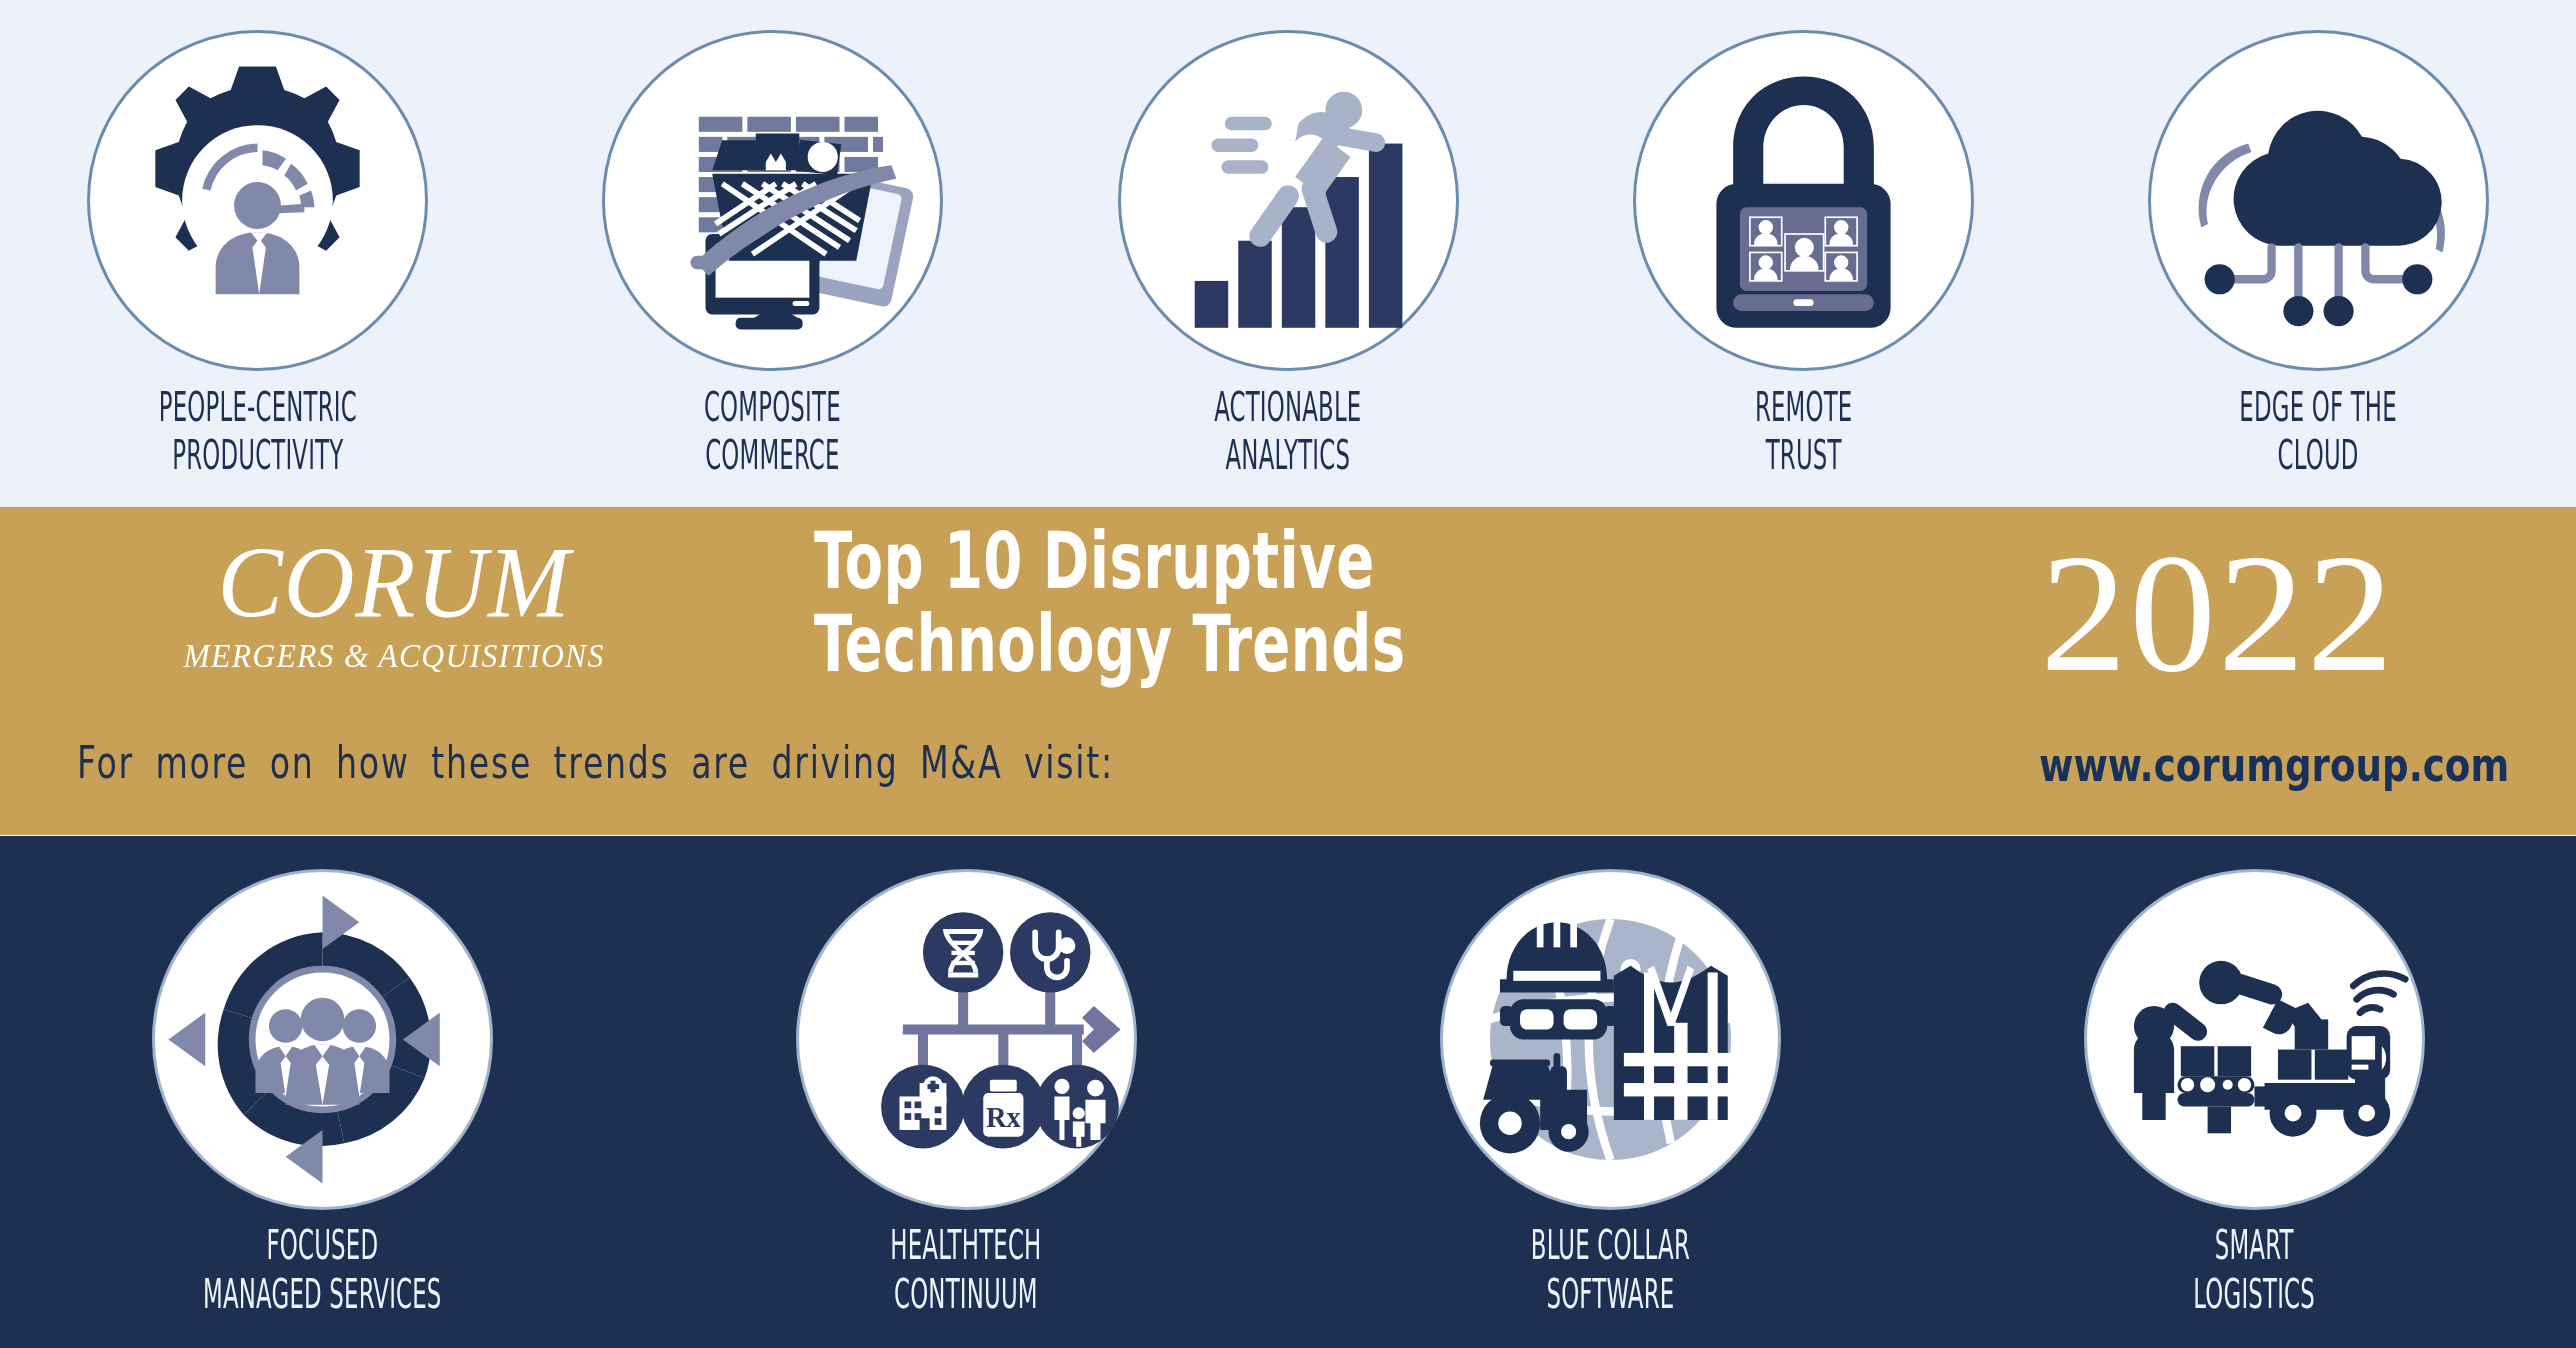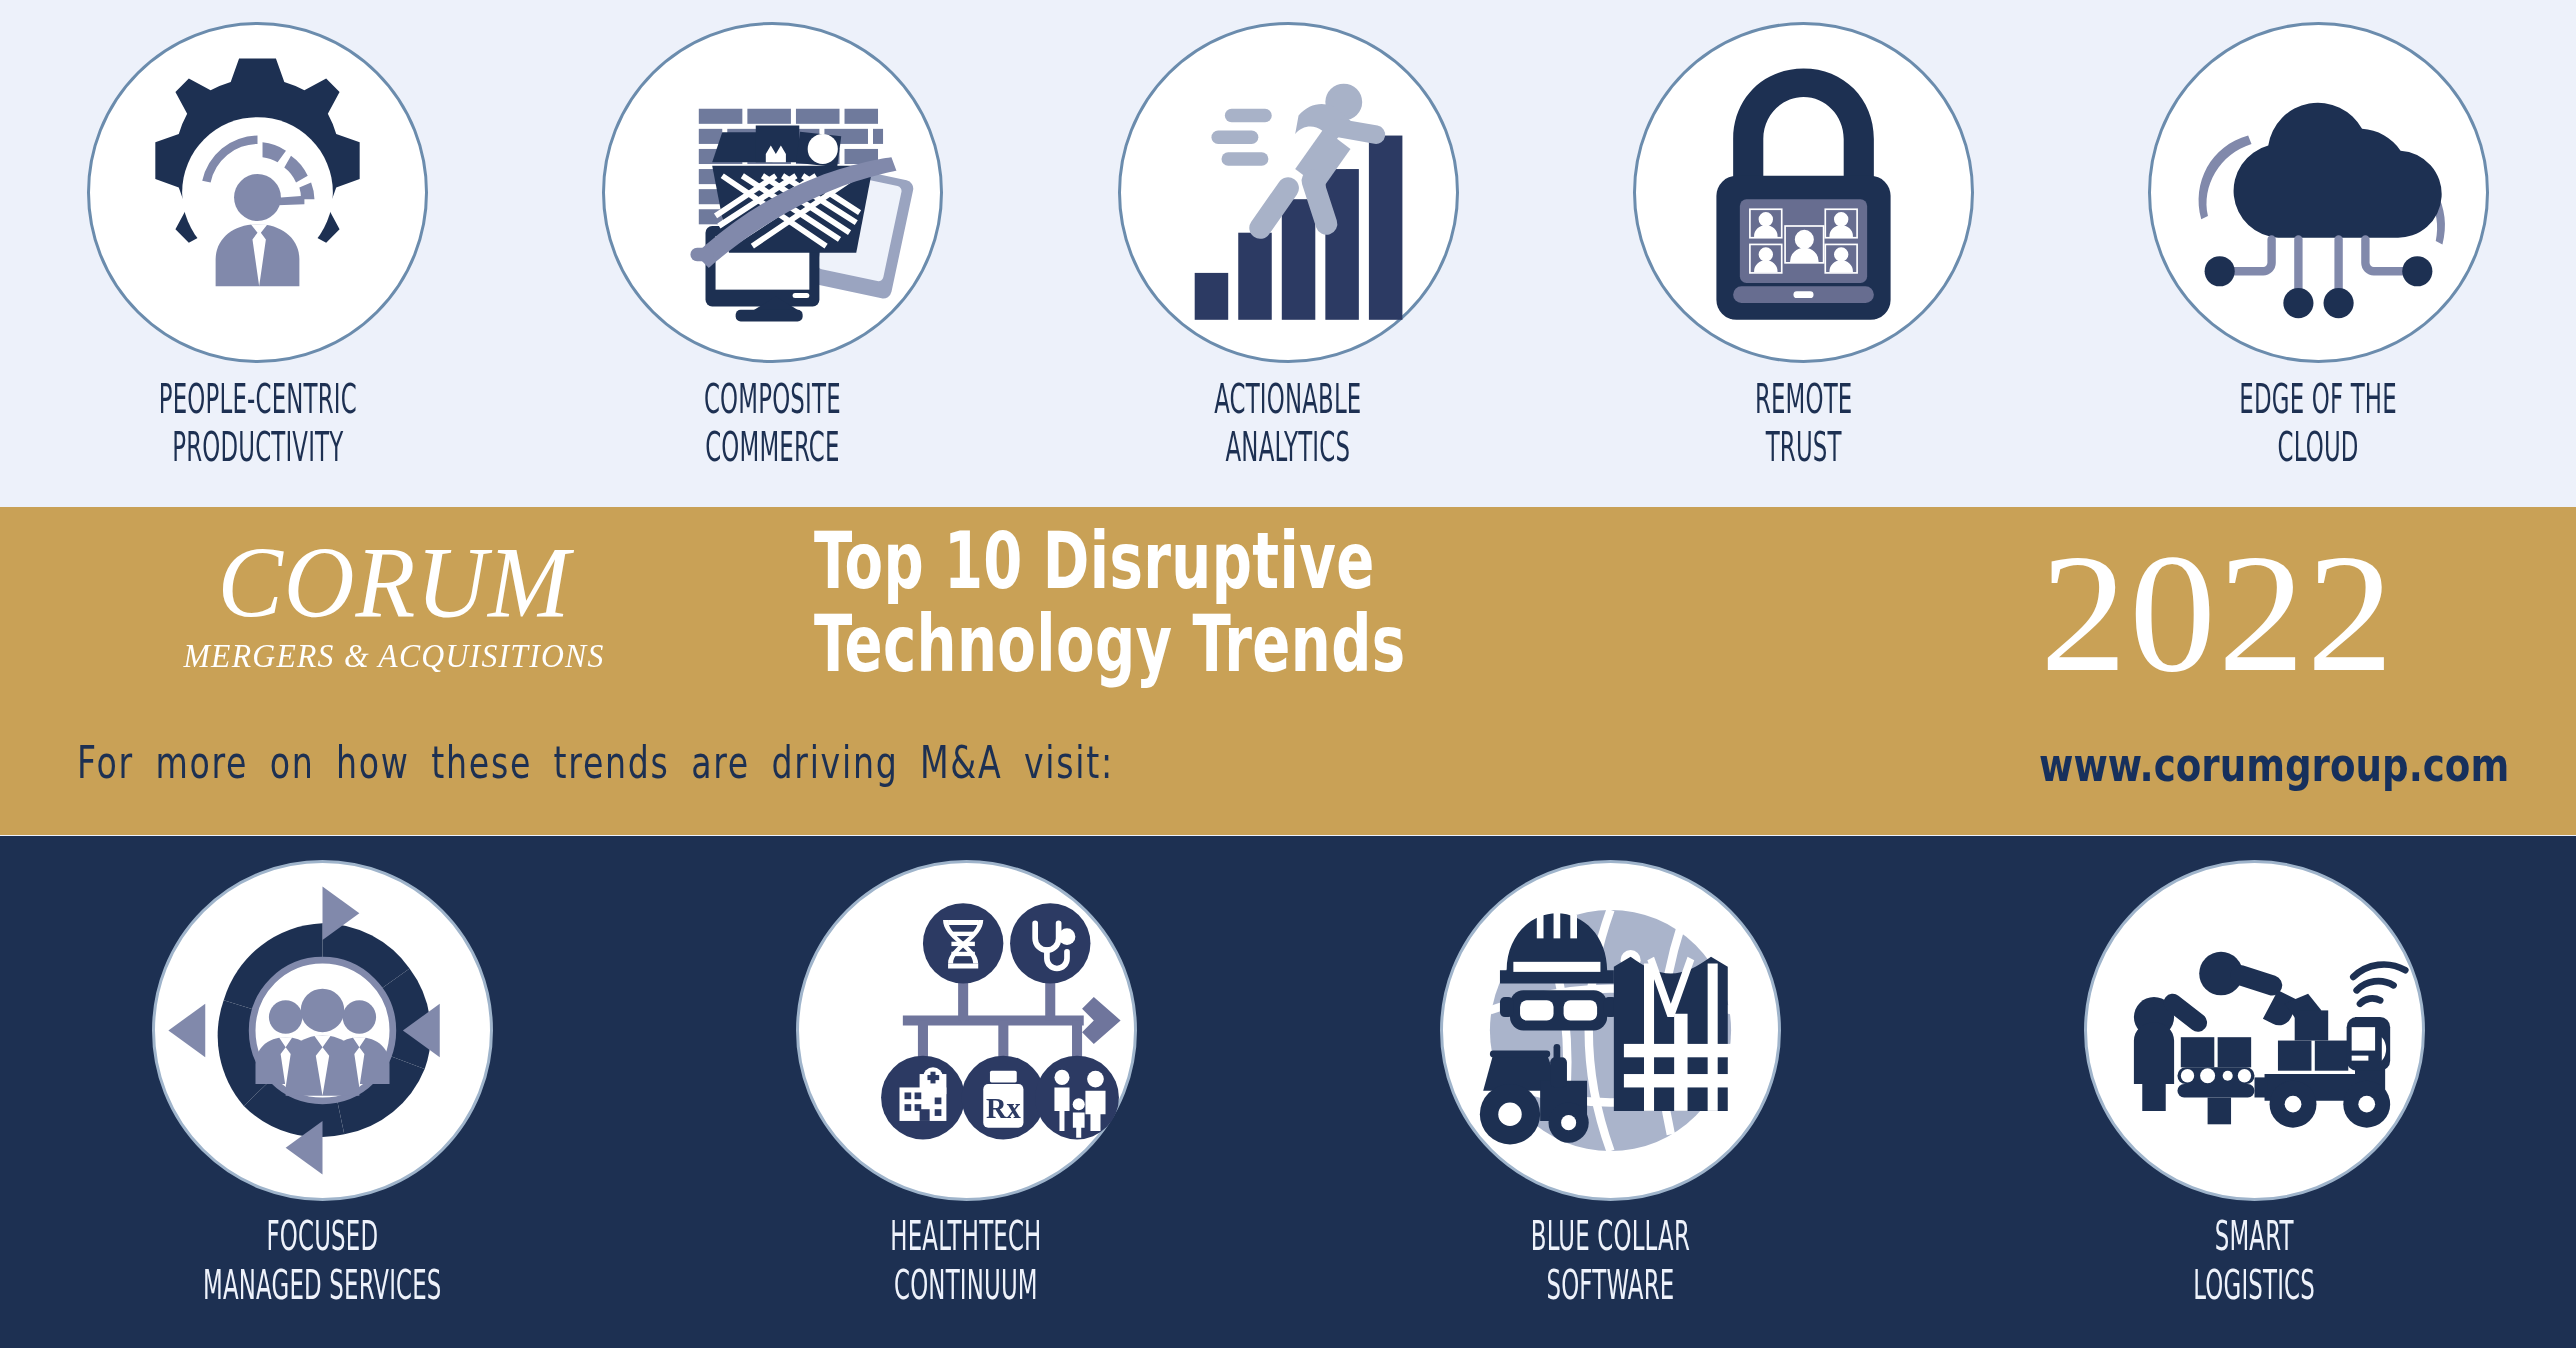--- a/index.html
+++ b/index.html
@@ -24,29 +24,29 @@
   .band-bottom{
     position:absolute;left:0;top:836px;width:2576px;height:513px;
     background:#1d3052;
   }
 
   
   .icon-row{
     position:absolute;left:0;width:2576px;
     display:flex;
   }
-  .icon-row.top{top:8px;height:507px;}
+  .icon-row.top{top:16px;height:507px;}
   .icon-row.bottom{top:836px;height:513px;}
 
   .cell{
     flex:1 1 0;
     display:flex;flex-direction:column;align-items:center;
   }
   .icon-row.top .cell{padding-top:14.4px;}
-  .icon-row.bottom .cell{padding-top:24px;}
+  .icon-row.bottom .cell{padding-top:33px;}
 
   .circle{
     width:335px;height:335px;border-radius:50%;
     background:#ffffff;
     display:flex;align-items:center;justify-content:center;
     flex:0 0 auto;
   }
   .icon-row.top .circle{border:3.1px solid #6b8cad;}
   .icon-row.bottom .circle{border:3.6px solid #9fb4cb;}
   .circle svg{width:100%;height:100%;display:block;}

